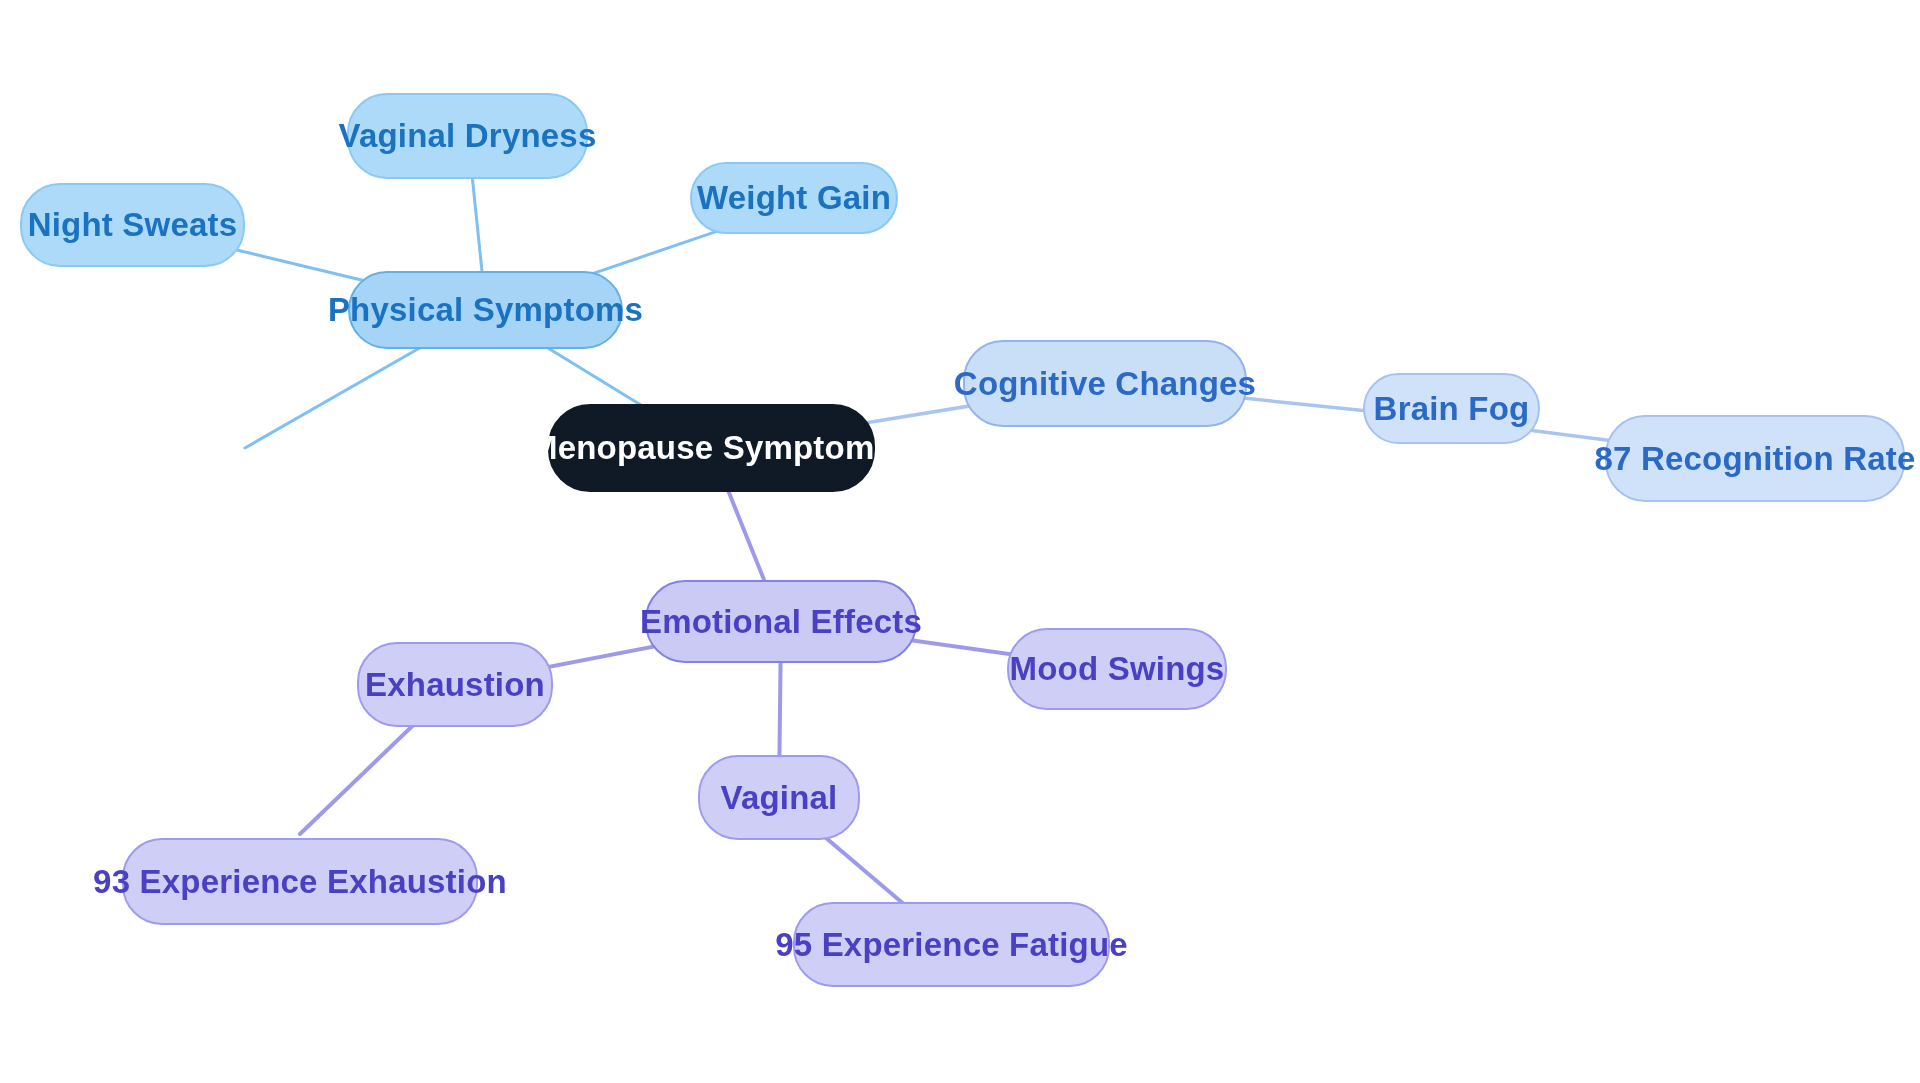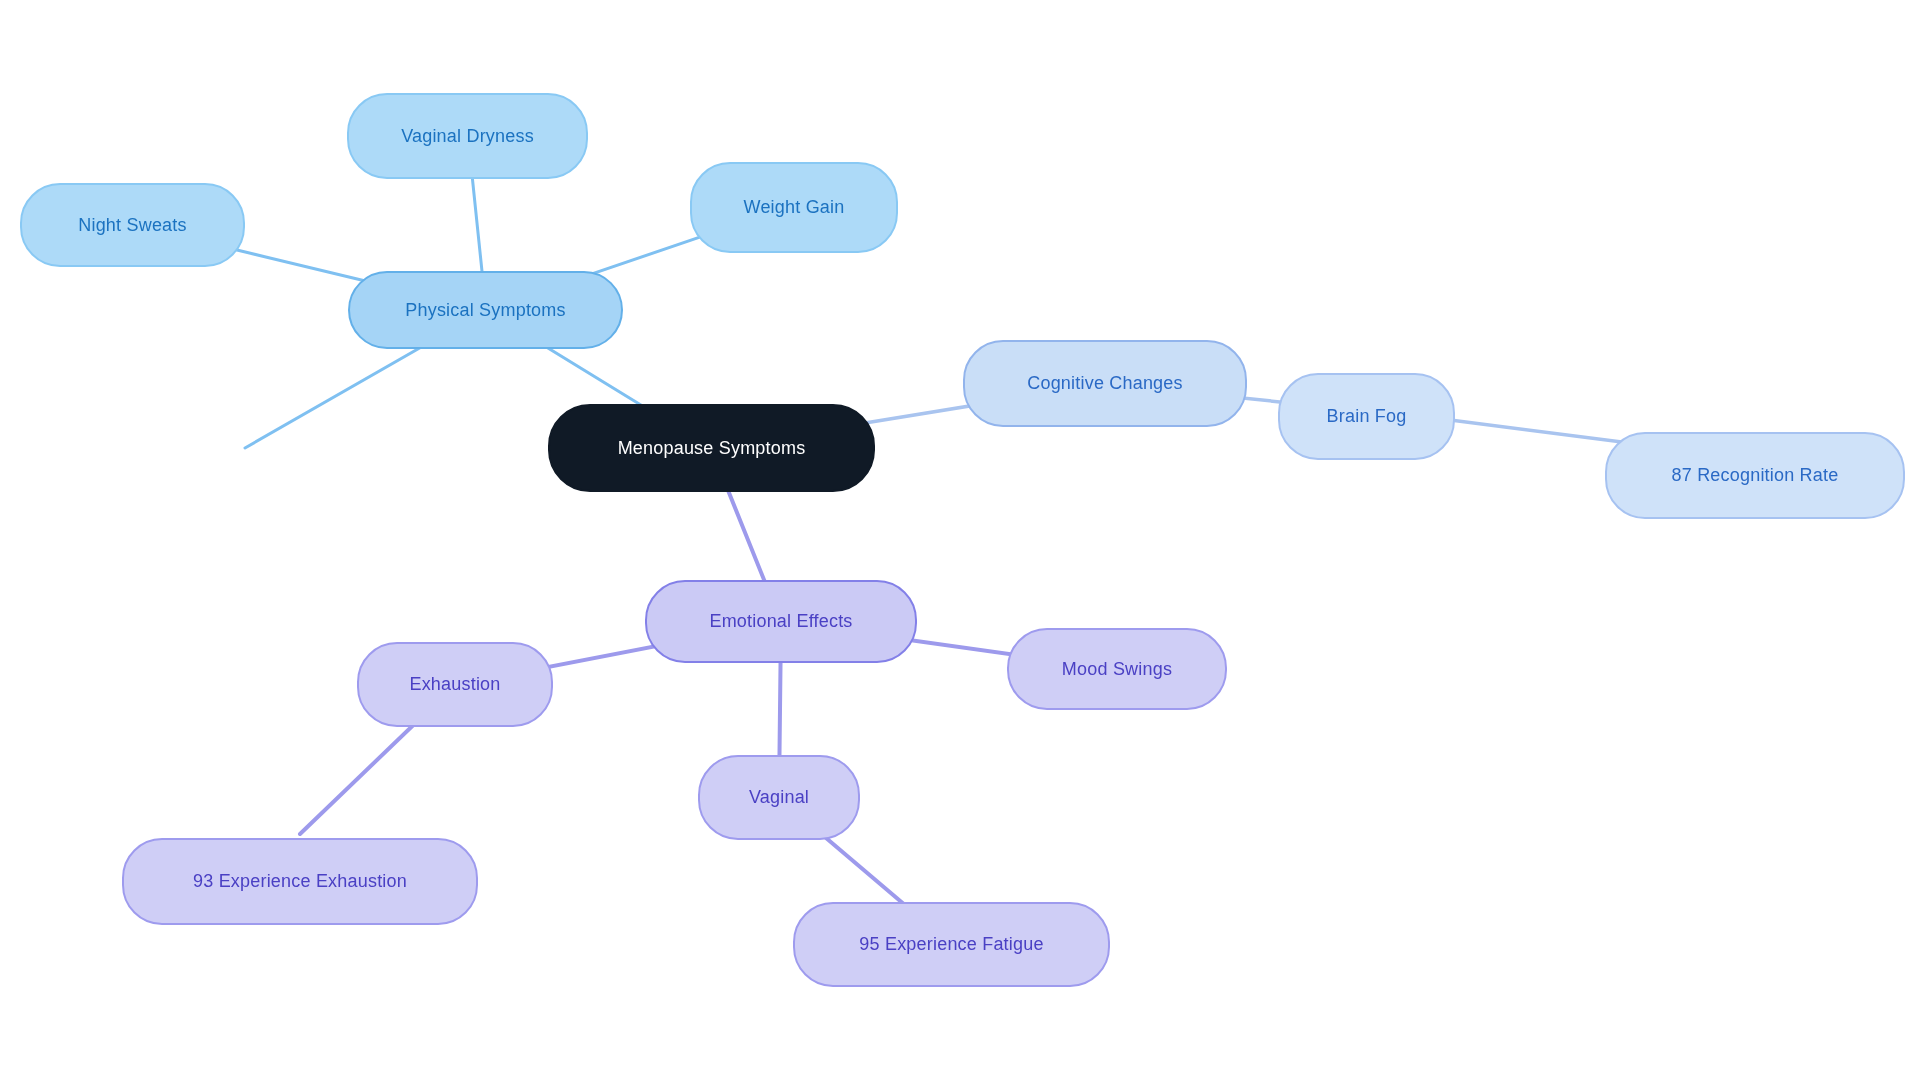--- a/index.html
+++ b/index.html
@@ -27,25 +27,26 @@
   .edge-peri   { stroke: var(--edge-peri);   stroke-width: 3.5; stroke-linecap: round; }
   .edge-purple { stroke: var(--edge-purple); stroke-width: 4;   stroke-linecap: round; }
 
   .node {
     position: absolute;
     z-index: 1;
     display: flex;
     align-items: center;
     justify-content: center;
     border-radius: 40px;
-    font-size: 18px;
+    font-size: 33px;
     letter-spacing: 0.2px;
     white-space: nowrap;
     box-sizing: border-box;
     cursor: pointer;
+    font-weight: bold;
   }
   .node-root {
     background: var(--root-fill);
     color: var(--root-text);
     border: 2px solid var(--root-fill);
     border-radius: 42px;
   }
   .node-blue-branch {
     background: var(--blue-branch-fill);
     border: 2px solid var(--blue-branch-border);
@@ -100,25 +101,25 @@
     <line class="edge-purple" x1="781" y1="622" x2="779" y2="798"></line>
     <line class="edge-purple" x1="455" y1="685" x2="300" y2="834"></line>
     <line class="edge-purple" x1="779" y1="798" x2="952" y2="945"></line>
   </svg>
 
   <div class="node node-root" style="left:548px; top:404px; width:327px; height:88px;text-align:right;">Menopause Symptoms</div>
 
   <div class="node node-blue-branch" style="left:348px; top:271px; width:275px; height:78px;">Physical Symptoms</div>
   <div class="node node-blue-child" style="left:347px; top:93px; width:241px; height:86px;">Vaginal Dryness</div>
   <div class="node node-blue-child" style="left:20px; top:183px; width:225px; height:84px;">Night Sweats</div>
-  <div class="node node-blue-child" style="left:690px; top:162px; width:208px; height:91px;">Weight Gain</div>
+  <div class="node node-blue-child" style="left:690px; top:162px; width:208px; height:72px;">Weight Gain</div>
 
   <div class="node node-peri-branch" style="left:963px; top:340px; width:284px; height:87px;">Cognitive Changes</div>
-  <div class="node node-peri-child" style="left:1278px; top:373px; width:177px; height:87px;">Brain Fog</div>
-  <div class="node node-peri-child" style="left:1605px; top:415px; width:300px; height:87px;margin-top:17px;">87 Recognition Rate</div>
+  <div class="node node-peri-child" style="left:1363px; top:373px; width:177px; height:71px;">Brain Fog</div>
+  <div class="node node-peri-child" style="left:1605px; top:415px; width:300px; height:87px;">87 Recognition Rate</div>
 
   <div class="node node-purple-branch" style="left:645px; top:580px; width:272px; height:83px;">Emotional Effects</div>
   <div class="node node-purple-child" style="left:357px; top:642px; width:196px; height:85px;">Exhaustion</div>
   <div class="node node-purple-child" style="left:1007px; top:628px; width:220px; height:82px;">Mood Swings</div>
   <div class="node node-purple-child" style="left:122px; top:790px; width:356px; height:87px;margin-top:48px;">93 Experience Exhaustion</div>
   <div class="node node-purple-child" style="left:698px; top:755px; width:162px; height:85px;">Vaginal</div>
   <div class="node node-purple-child" style="left:793px; top:902px; width:317px; height:85px;">95 Experience Fatigue</div>
 
 </div>
 

